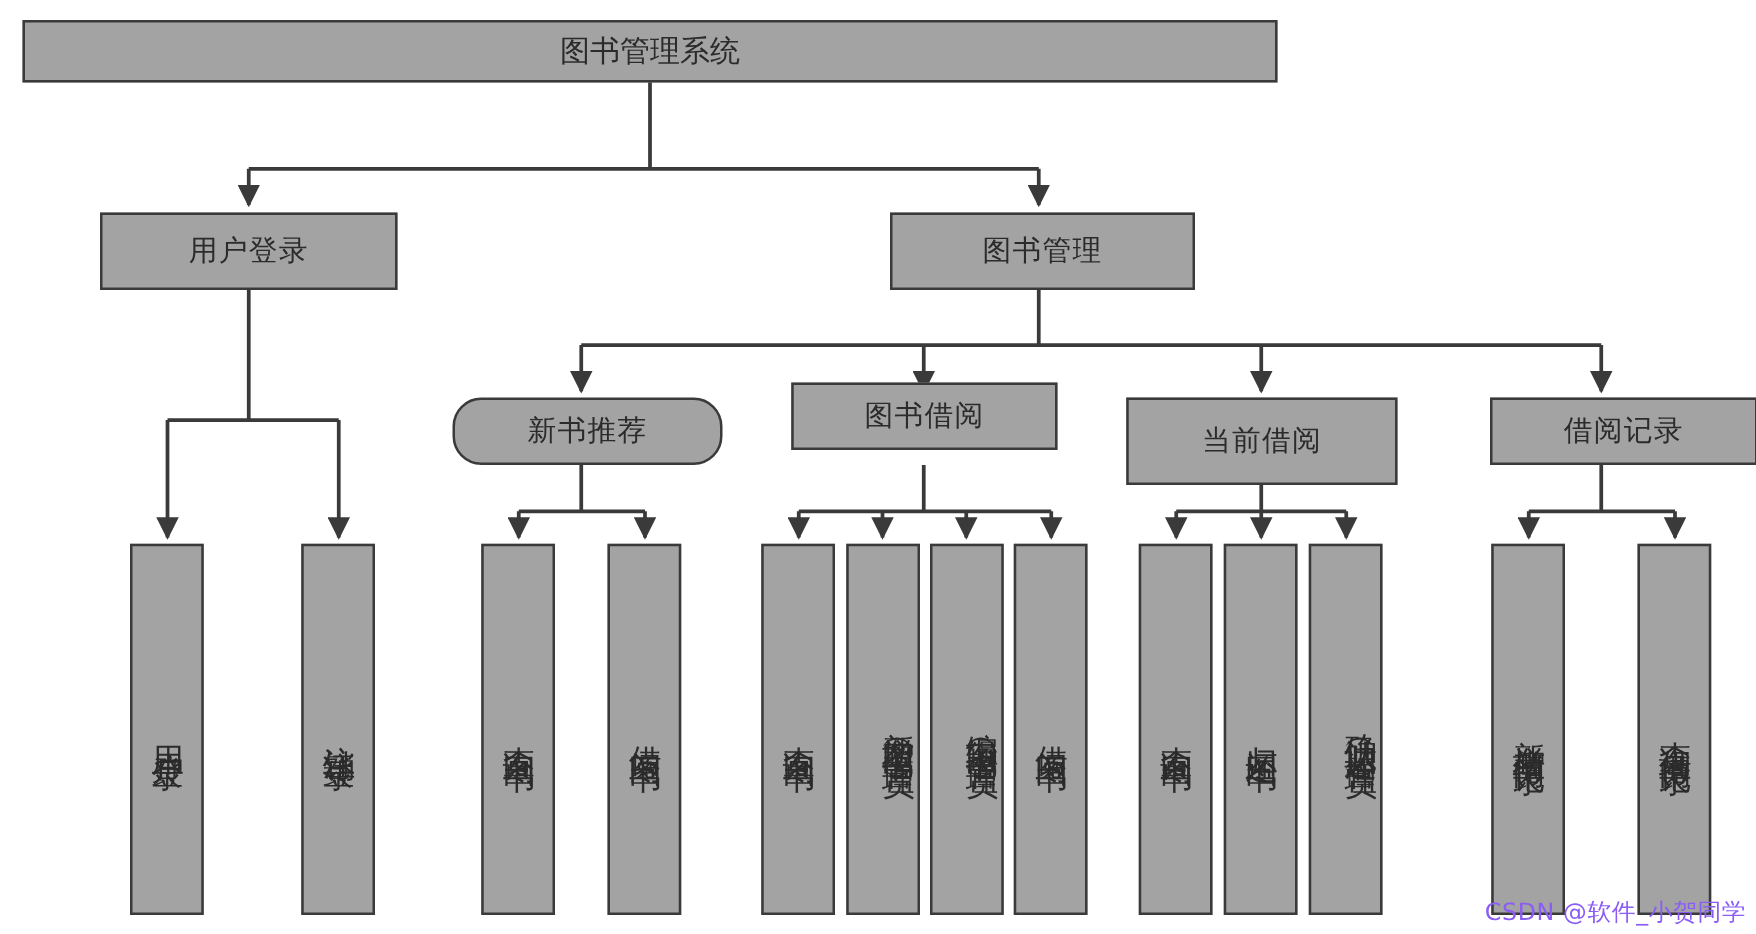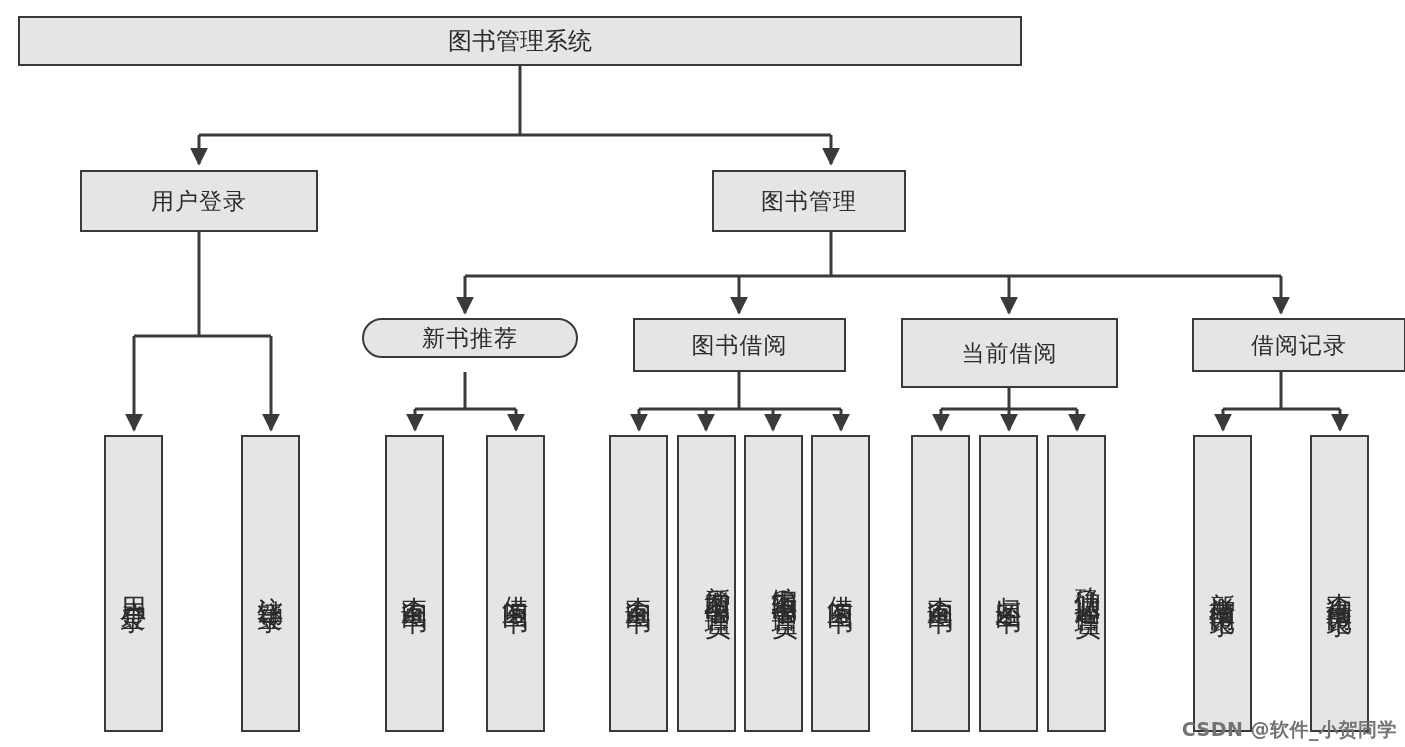--- a/index.html
+++ b/index.html
@@ -20,21 +20,21 @@
     position:absolute;
     left:0; top:0;
     width:1405px;
     height:747px;
     pointer-events:none;
   }
   
   .node{
     position:absolute;
     box-sizing:border-box;
-    background:#e5e5e5;
+    background:#a3a3a3;
     border:2px solid #3a3a3a;
     display:flex;
     align-items:center;
     justify-content:center;
     color:#2b2b2b;
     line-height:1.25;
   }
   .node.horiz{
     font-size:23px;
     letter-spacing:1px;
@@ -57,25 +57,24 @@
   
   .node.vert.center{
     align-items:center;
   }
   
   #watermark{
     position:absolute;
     right:8px;
     bottom:4px;
     font-size:19px;
-    color:#737373;
+    color:#8b5cf6;
     letter-spacing:0.5px;
     white-space:nowrap;
     user-select:none;
-    font-weight:bold;
   }
 </style>
 </head>
 <body>
 
 <div id="canvas">
 
   <svg id="connectors" viewBox="0 0 1405 747" width="1405" height="747" xmlns="http://www.w3.org/2000/svg">
     <defs>
       <marker id="arrow" viewBox="0 0 10 10" refX="9" refY="5" markerWidth="6" markerHeight="6" orient="auto-start-reverse">
@@ -125,25 +124,25 @@
       <path d="M 1223 409 L 1340 409"></path>
       <path d="M 1223 409 L 1223 430" marker-end="url(#arrow)"></path>
       <path d="M 1340 409 L 1340 430" marker-end="url(#arrow)"></path>
     </g>
   </svg>
 
   <div class="node root" style="left:18px;  top:16px;  width:1004px; height:50px;">图书管理系统</div>
 
   <div class="node horiz" style="left:80px;  top:170px; width:238px; height:62px;">用户登录</div>
 
-  <div class="node horiz" style="left:712px; top:170px; width:194px; height:62px;">图书管理</div>
+  <div class="node horiz" style="left:712px; top:170px; width:244px; height:62px;">图书管理</div>
 
-  <div class="node horiz" style="left:362px;  top:318px; width:216px; height:40px;border-radius:23px;">新书推荐</div>
+  <div class="node horiz" style="left:362px;  top:318px; width:216px; height:54px;border-radius:23px;">新书推荐</div>
 
-  <div class="node horiz" style="left:633px;  top:318px; width:213px; height:54px;">图书借阅</div>
+  <div class="node horiz" style="left:633px;  top:306px; width:213px; height:54px;">图书借阅</div>
 
   <div class="node horiz" style="left:901px;  top:318px; width:217px; height:70px;">当前借阅</div>
 
   <div class="node horiz" style="left:1172px; top:318px; width:214px; height:54px;margin-left:20px;">借阅记录</div>
 
   <div class="node vert center" style="left:104px; top:435px; width:59px; height:297px;">用户登录</div>
 
   <div class="node vert center" style="left:241px; top:435px; width:59px; height:297px;">注销登录</div>
 
   <div class="node vert center" style="left:385px; top:435px; width:59px; height:297px;">查询图书</div>

